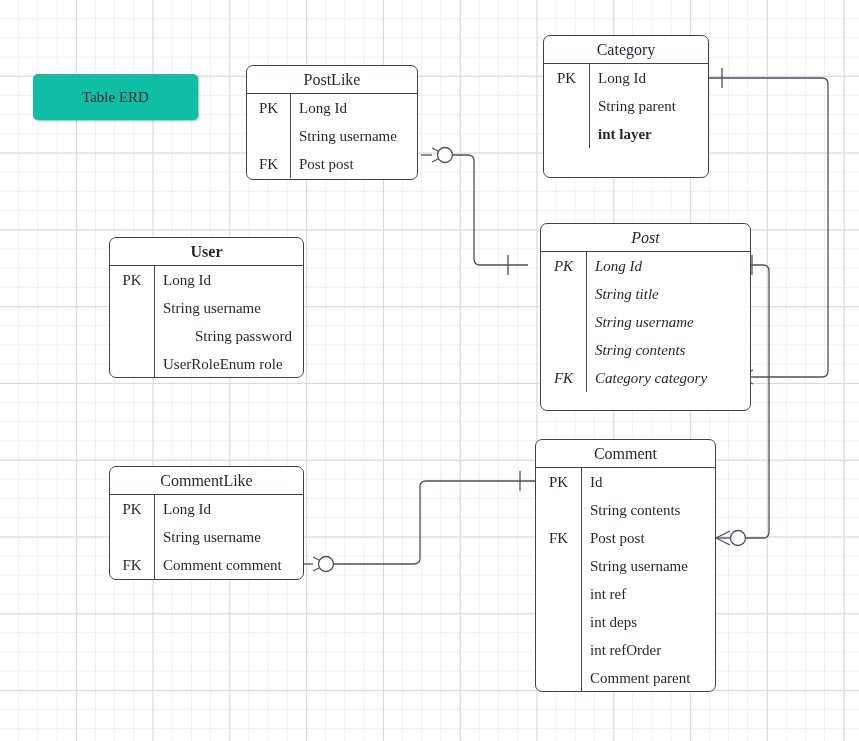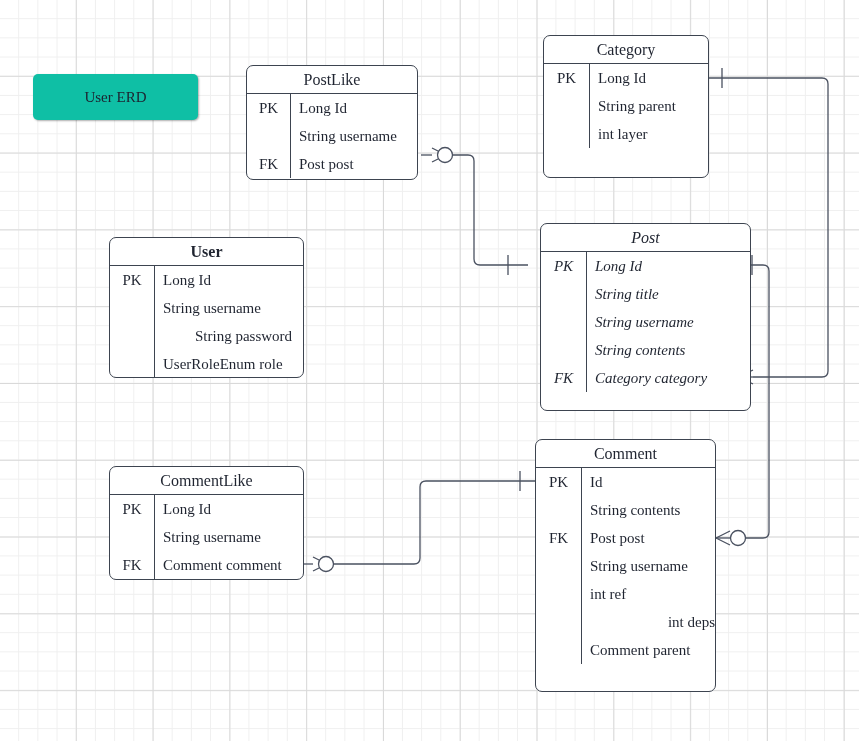--- a/index.html
+++ b/index.html
@@ -143,21 +143,21 @@
         <circle cx="326" cy="564" r="7.5" fill="#ffffff"></circle>
         <path d="M 334,564 L 414,564 Q 420,564 420,558 L 420,487 Q 420,481 426,481 L 535,481"></path>
 
         <path d="M 520,471 L 520,491"></path>
       </g>
 
     </g>
   </svg>
 
   <div class="badge" style="left: 33px; top: 74px; width: 165px; height: 46px; background: rgb(15, 191, 165); color: rgb(29, 35, 48);">
-    <span>User ERD</span>
+    <span>Table ERD</span>
   </div>
 
   <div id="entities-layer">
       <div class="entity" style="left: 246px; top: 57px; width: 172px; height: 115px; border-color: rgb(61, 68, 80); margin-top: 8px;">
         <div class="entity-title" style="height: 28px; border-bottom-color: rgb(61, 68, 80);">PostLike</div>
         <div class="entity-body">
           <div class="attr-row" style="height: 28px;">
             <div class="attr-key" style="width: 44px; border-right-color: rgb(61, 68, 80);">PK</div>
             <div class="attr-name">Long Id</div>
           </div>
@@ -175,21 +175,21 @@
         <div class="entity-title" style="height: 28px; border-bottom-color: rgb(61, 68, 80);">Category</div>
         <div class="entity-body">
           <div class="attr-row" style="height: 28px;">
             <div class="attr-key" style="width: 46px; border-right-color: rgb(61, 68, 80);">PK</div>
             <div class="attr-name">Long Id</div>
           </div>
           <div class="attr-row" style="height: 28px;">
             <div class="attr-key" style="width: 46px; border-right-color: rgb(61, 68, 80);"></div>
             <div class="attr-name">String parent</div>
           </div>
-          <div class="attr-row" style="height: 28px;">
+          <div class="attr-row" style="height: 28px; font-weight: bold;">
             <div class="attr-key" style="width: 46px; border-right-color: rgb(61, 68, 80);"></div>
             <div class="attr-name">int layer</div>
           </div>
         </div>
       </div>
       <div class="entity" style="left: 109px; top: 237px; width: 195px; height: 141px; border-color: rgb(61, 68, 80);">
         <div class="entity-title" style="height: 28px; border-bottom-color: rgb(61, 68, 80); font-weight: bold;">User</div>
         <div class="entity-body">
           <div class="attr-row" style="height: 28px;">
             <div class="attr-key" style="width: 45px; border-right-color: rgb(61, 68, 80);">PK</div>
@@ -267,25 +267,29 @@
             <div class="attr-name">Post post</div>
           </div>
           <div class="attr-row" style="height: 28px;">
             <div class="attr-key" style="width: 46px; border-right-color: rgb(61, 68, 80);"></div>
             <div class="attr-name">String username</div>
           </div>
           <div class="attr-row" style="height: 28px;">
             <div class="attr-key" style="width: 46px; border-right-color: rgb(61, 68, 80);"></div>
             <div class="attr-name">int ref</div>
           </div>
-          <div class="attr-row" style="height: 28px; text-align: right;">
+          <div class="attr-row" style="height: 28px;">
             <div class="attr-key" style="width: 46px; border-right-color: rgb(61, 68, 80);"></div>
             <div class="attr-name">int deps</div>
           </div>
           <div class="attr-row" style="height: 28px;">
             <div class="attr-key" style="width: 46px; border-right-color: rgb(61, 68, 80);"></div>
+            <div class="attr-name">int refOrder</div>
+          </div>
+          <div class="attr-row" style="height: 28px;">
+            <div class="attr-key" style="width: 46px; border-right-color: rgb(61, 68, 80);"></div>
             <div class="attr-name">Comment parent</div>
           </div>
         </div>
       </div>
     </div>
 
 </div>
 
 </body></html>

